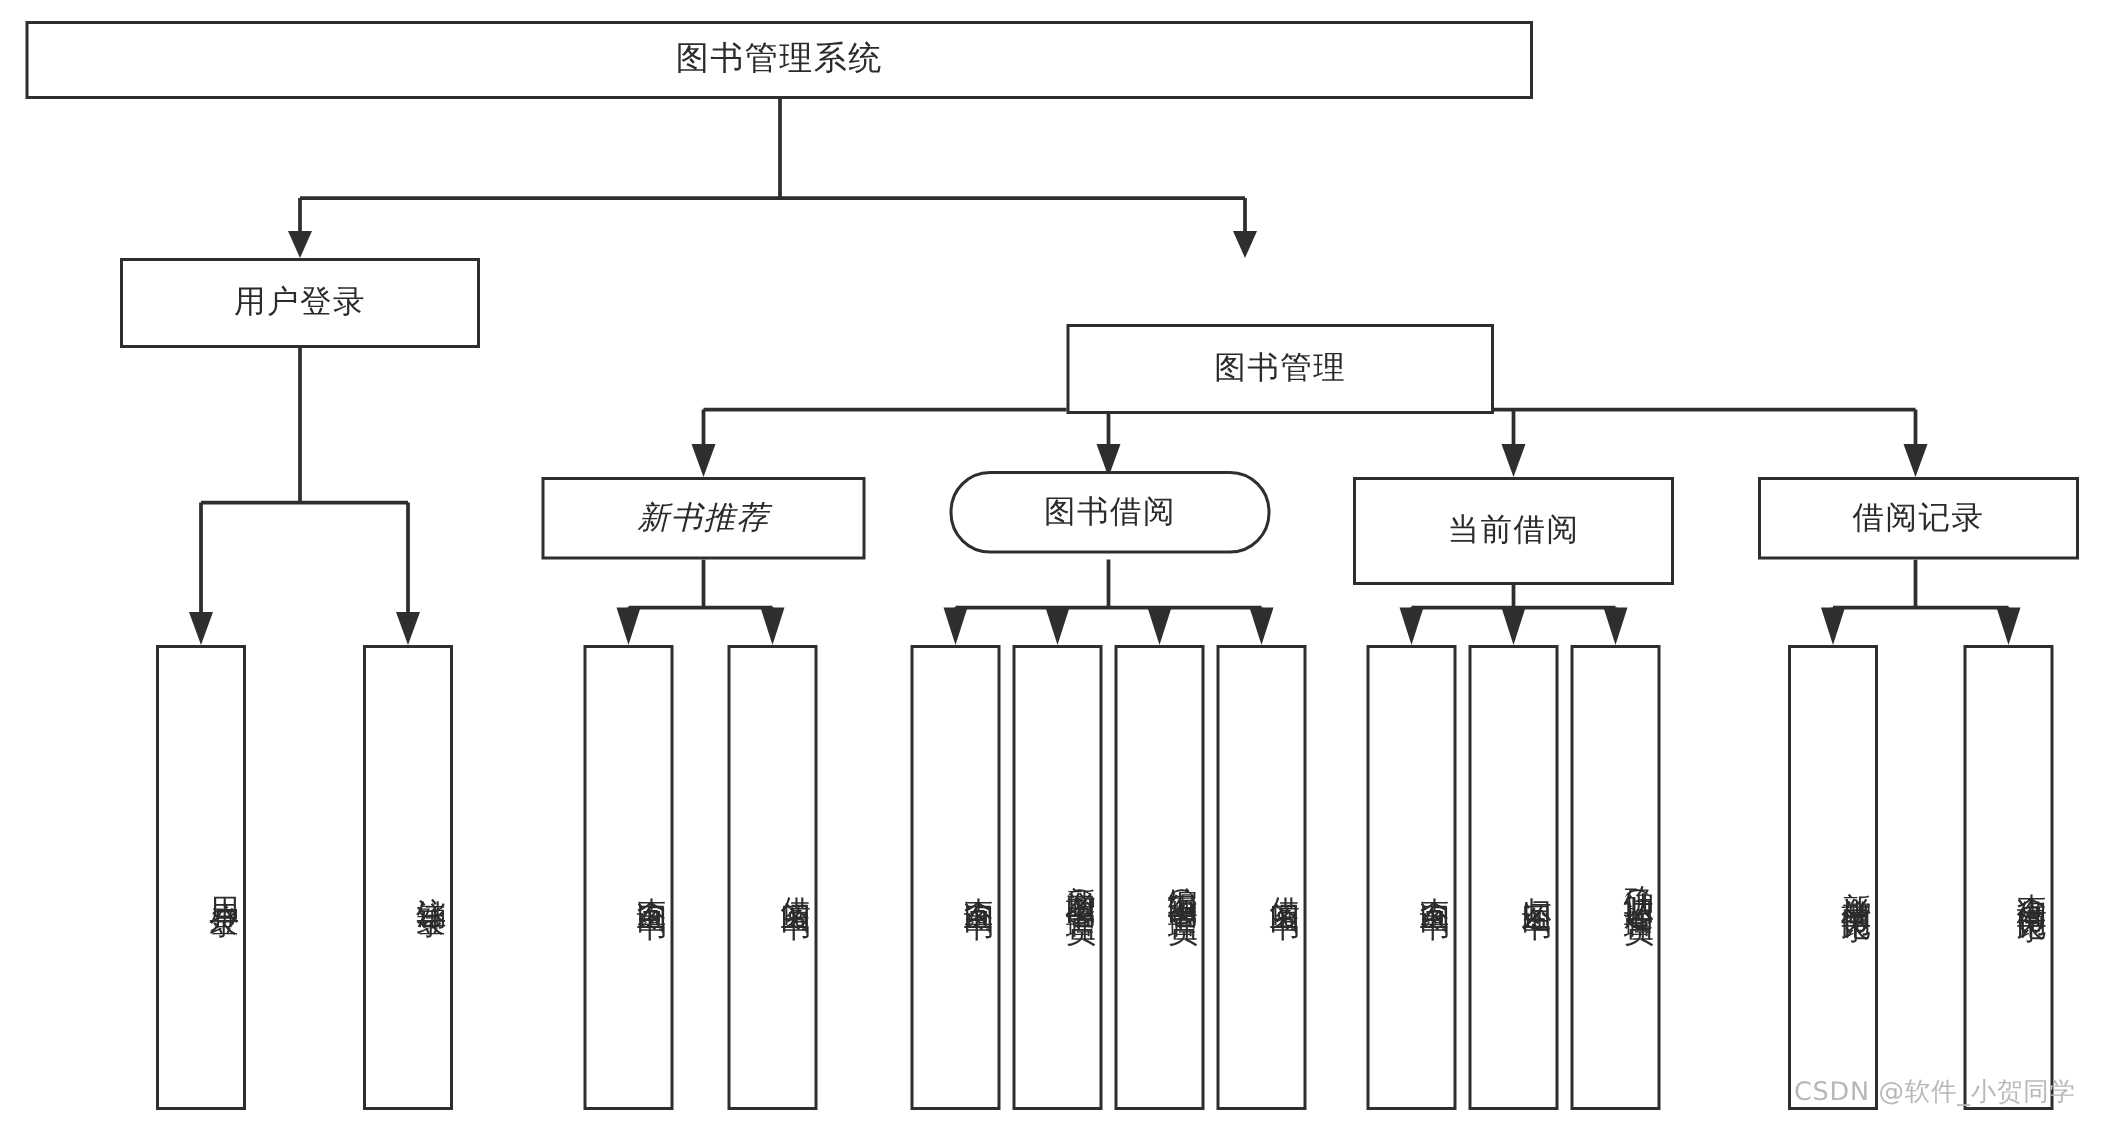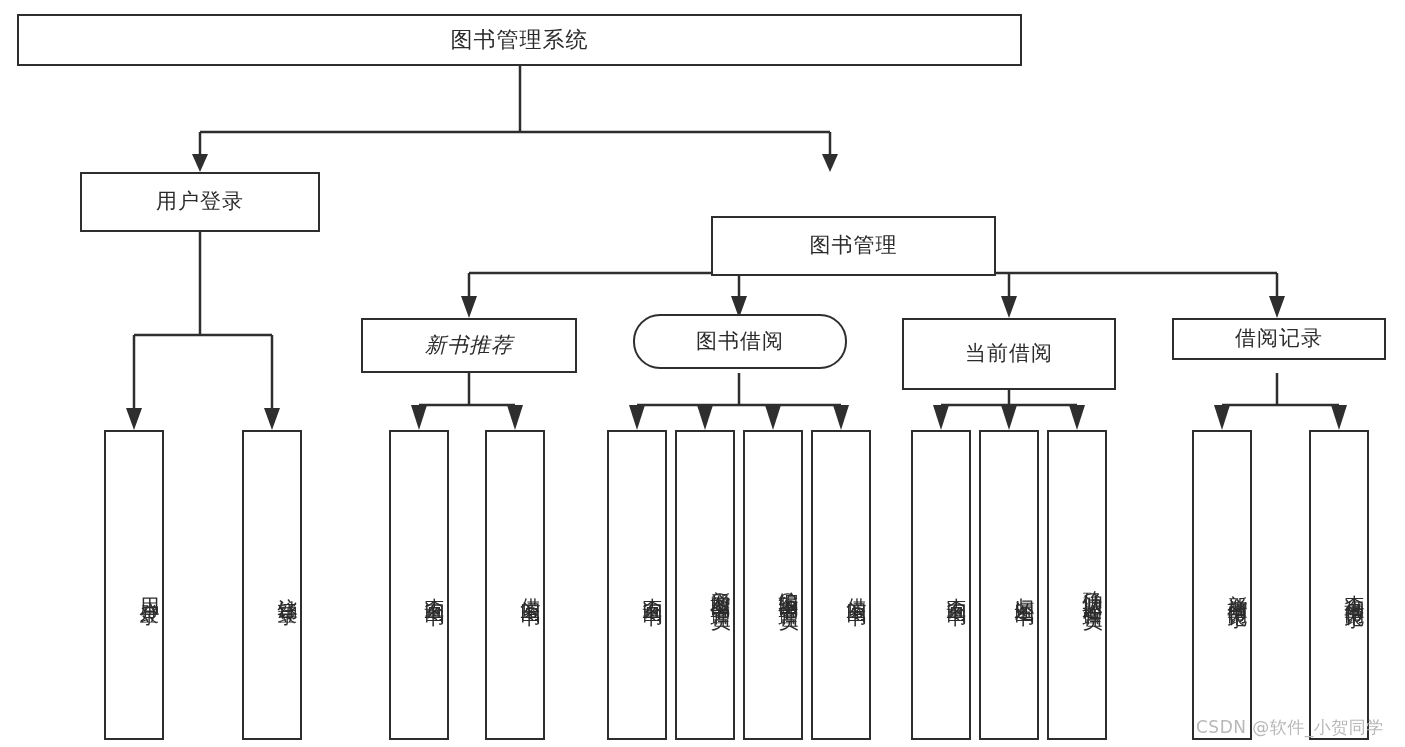--- a/index.html
+++ b/index.html
@@ -166,21 +166,21 @@
   </div>
 
   <div class="node h" style="left:633px; top:314px; width:214px; height:55px;border-radius:27px;">
     <span>图书借阅</span>
   </div>
 
   <div class="node h" style="left:902px; top:318px; width:214px; height:72px;">
     <span>当前借阅</span>
   </div>
 
-  <div class="node h" style="left:1172px; top:318px; width:214px; height:42px;">
+  <div class="node h" style="left:1172px; top:318px; width:214px; height:55px;">
     <span>借阅记录</span>
   </div>
 
   <div class="node v" style="left:104px; top:430px; width:60px; height:310px;">
     <span class="vtext">用户登录</span>
   </div>
 
   <div class="node v" style="left:242px; top:430px; width:60px; height:310px;">
     <span class="vtext">注销登录</span>
   </div>

